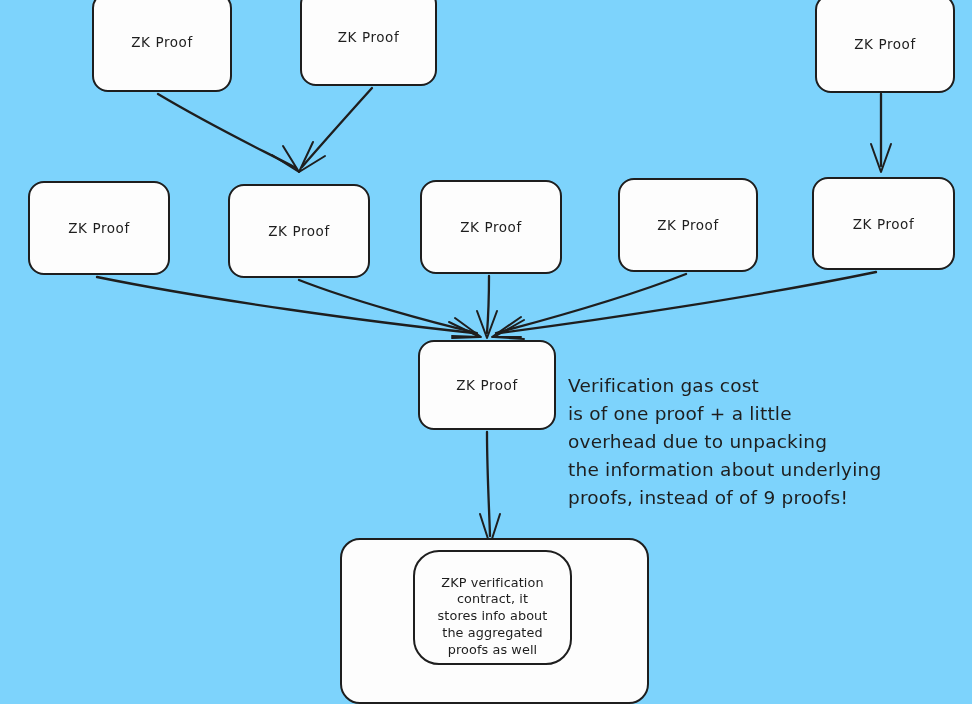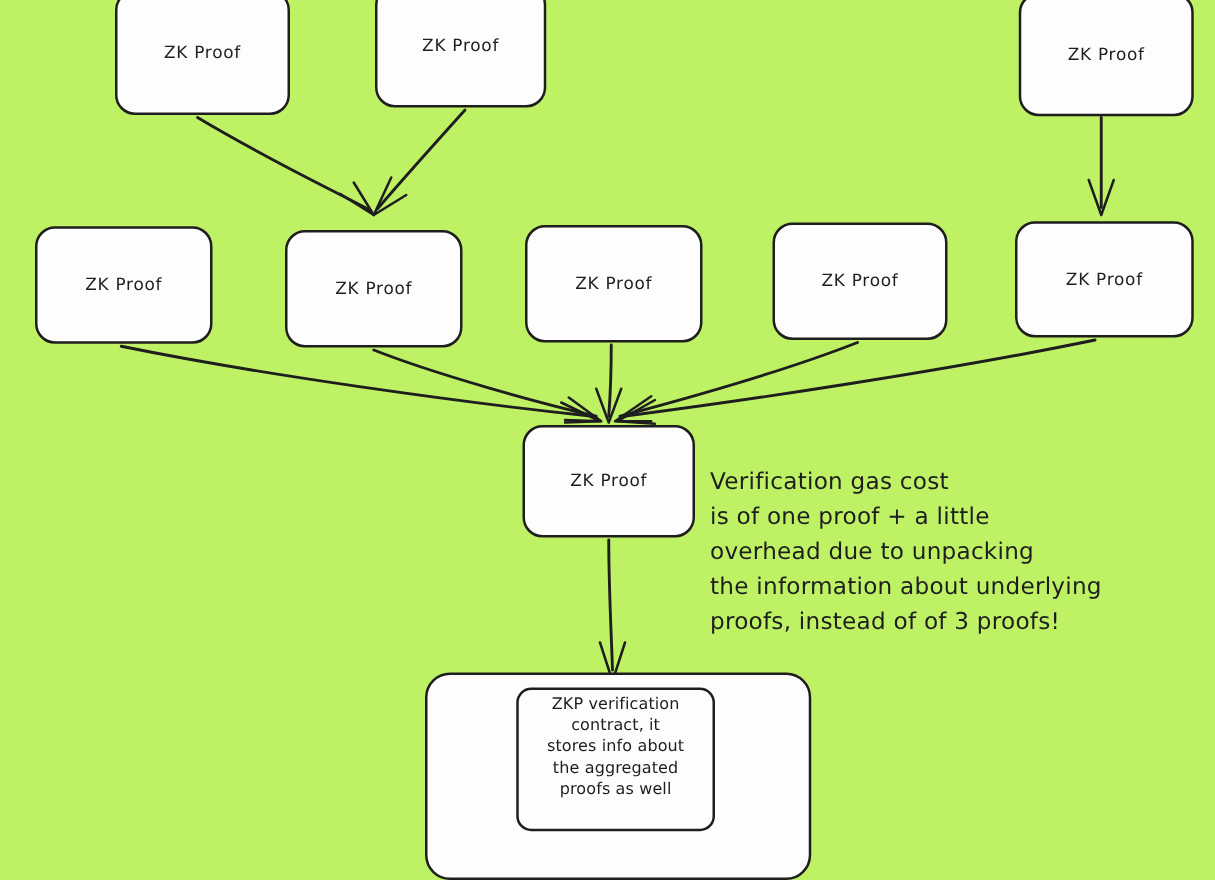--- a/index.html
+++ b/index.html
@@ -5,21 +5,21 @@
 <style>
   html, body {
     margin: 0;
     padding: 0;
     background: #fdfdfd;
   }
   #canvas {
     position: relative;
     width: 972px;
     height: 704px;
-    background: #bef264;
+    background: #7dd3fc;
     overflow: hidden;
     font-family: "DejaVu Sans", sans-serif;
   }
   #edges {
     position: absolute;
     left: 0; top: 0;
     width: 972px;
     height: 704px;
     pointer-events: none;
     z-index: 1;
@@ -48,24 +48,24 @@
     box-sizing: border-box;
     border: 2.6px solid #1e1e1e;
     border-radius: 20px;
     background: #fdfdfd;
     z-index: 2;
   }
   .contract-node {
     position: absolute;
     box-sizing: border-box;
     border: 2.2px solid #1e1e1e;
-    border-radius: 12px;
+    border-radius: 26px;
     background: #fdfdfd;
     display: flex;
-    align-items: flex-start;
+    align-items: flex-end;
     justify-content: center;
     padding: 4px 6px;
     z-index: 3;
   }
   .contract-label {
     font-family: "DejaVu Sans", sans-serif;
     font-size: 12.8px;
     line-height: 1.32;
     color: #1e1e1e;
     text-align: center;
@@ -163,21 +163,21 @@
   </div>
 
   <div class="node" style="left:418px; top:340px; width:138px; height:90px;">
     <span class="node-label">ZK Proof</span>
   </div>
 
   <div class="annotation" style="left:568px; top:372px; width:396px;">Verification gas cost
 is of one proof + a little
 overhead due to unpacking
 the information about underlying
-proofs, instead of of 3 proofs!</div>
+proofs, instead of of 9 proofs!</div>
 
   <div class="chain-container" style="left:340px; top:538px; width:309px; height:166px;"></div>
 
   <div class="contract-node" style="left:413px; top:550px; width:159px; height:115px;">
     <span class="contract-label">ZKP verification
 contract, it
 stores info about
 the aggregated
 proofs as well</span>
   </div>

